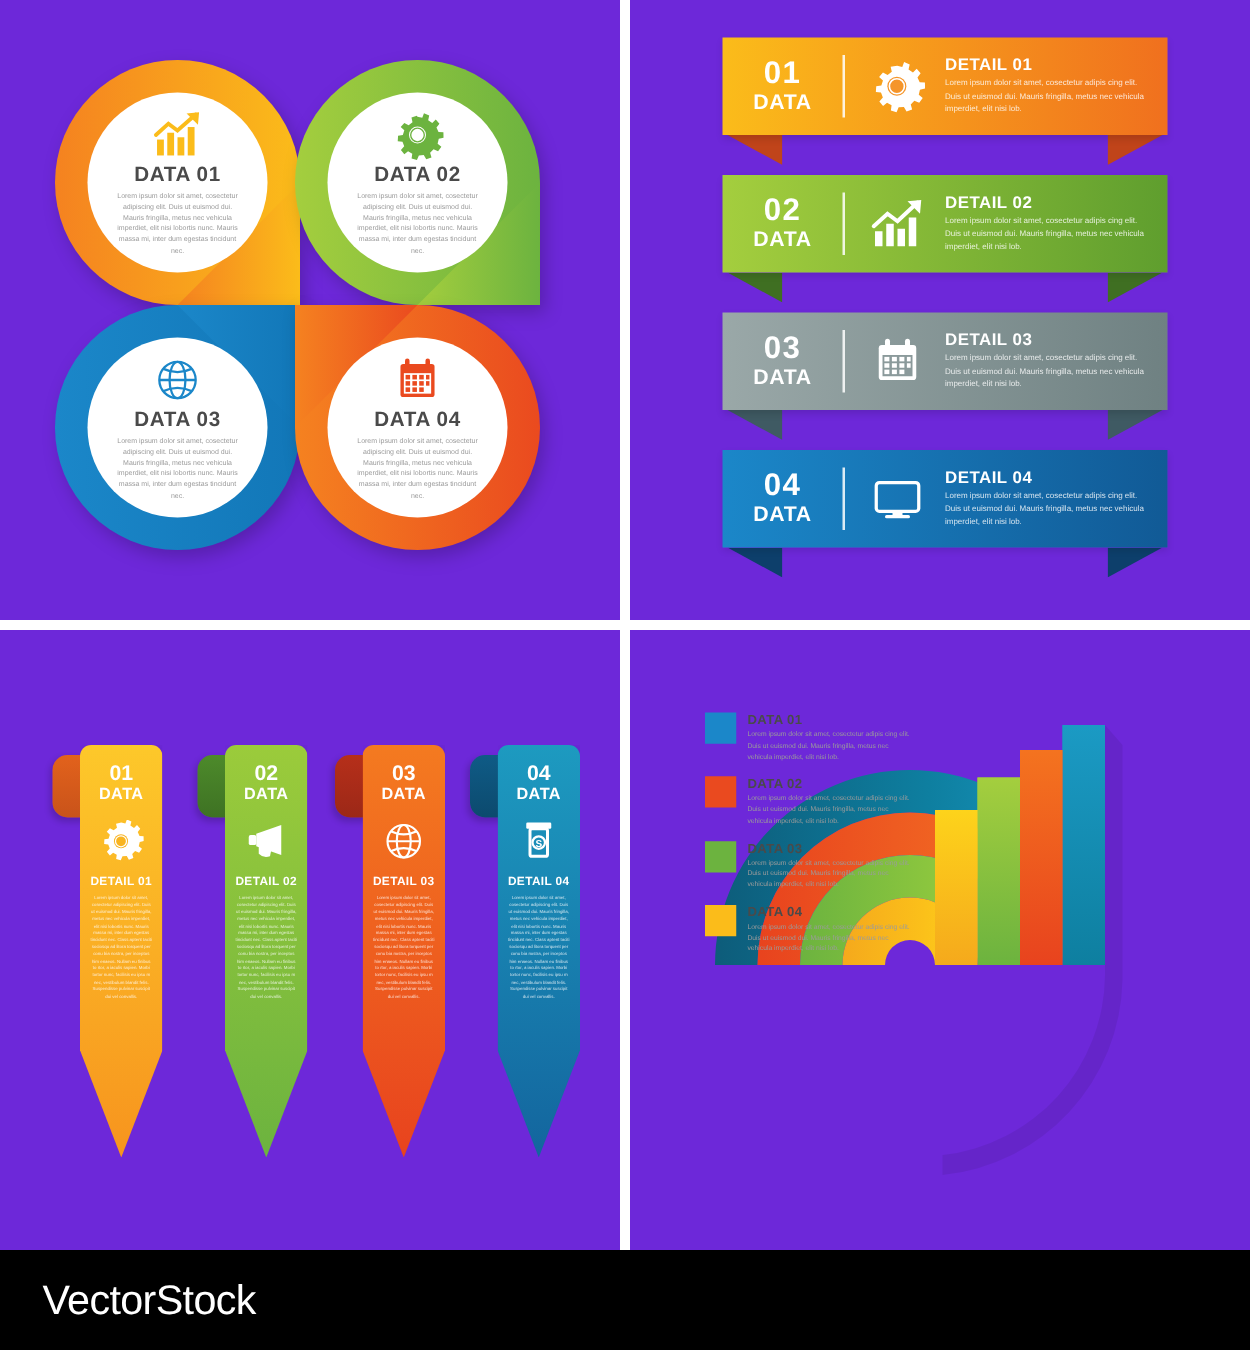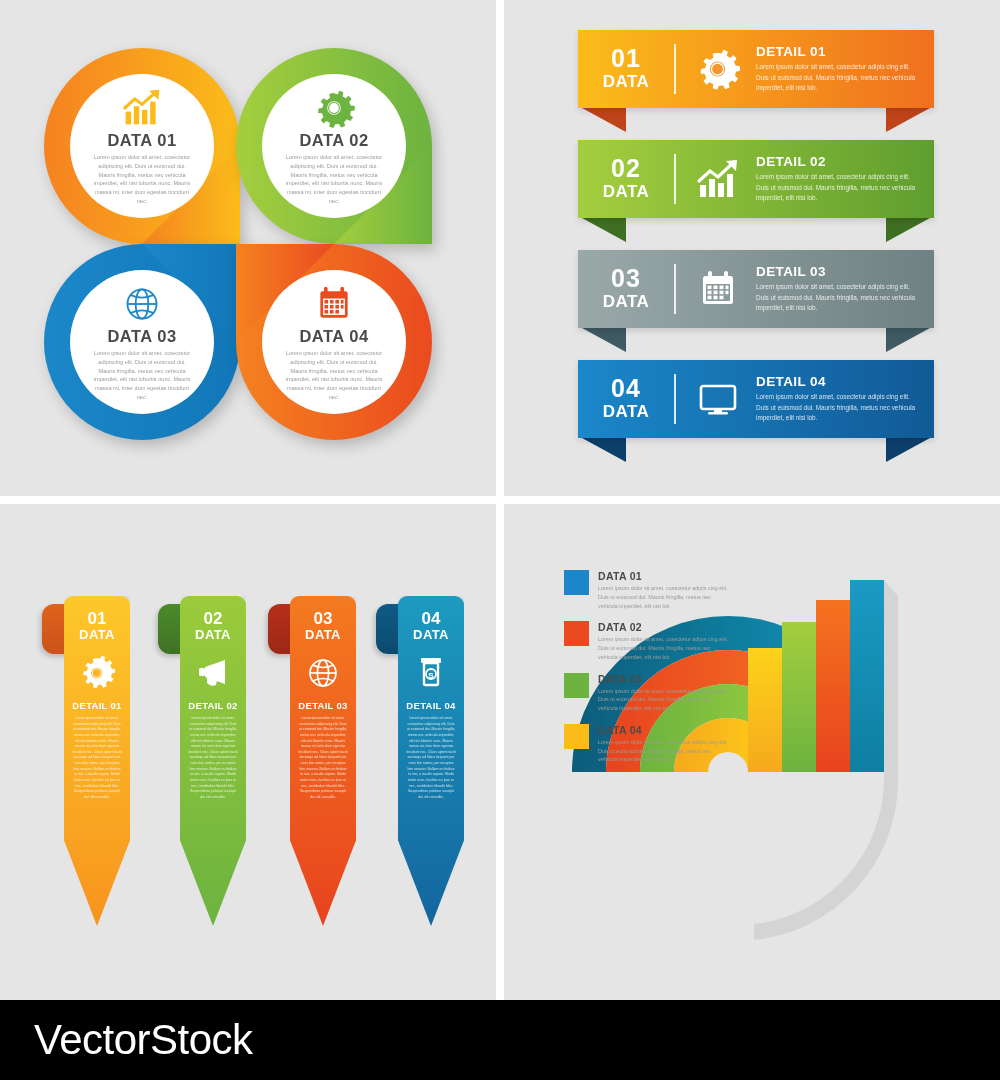--- a/index.html
+++ b/index.html
@@ -5,21 +5,21 @@
   * { box-sizing: border-box; margin: 0; padding: 0; }
   body {
     width: 1000px; height: 1080px;
     font-family: "Liberation Sans", sans-serif;
     background: #ffffff;
     overflow: hidden;
   }
   .stage { position: relative; width: 1000px; height: 1080px; background:#ffffff; }
 
   
-  .panel { position: absolute; background: #e5e5e5; overflow: hidden; }
+  .panel { position: absolute; background: #6d28d9; overflow: hidden; }
   #panel-petals  { left: 0;   top: 0;   width: 496px; height: 496px; }
   #panel-ribbons { left: 504px; top: 0; width: 496px; height: 496px; }
   #panel-arrows  { left: 0;   top: 504px; width: 496px; height: 496px; }
   #panel-curve   { left: 504px; top: 504px; width: 496px; height: 496px; }
 
   
   .petal {
     position: absolute; width: 196px; height: 196px;
     display: flex; align-items: center; justify-content: center;
     filter: drop-shadow(4px 6px 7px rgba(0,0,0,.20));
@@ -103,21 +103,21 @@
   .leg-row { display: flex; gap: 9px; margin-bottom: 11px; }
   .leg-sw { width: 25px; height: 25px; flex: none; }
   .leg-h { font-size: 10.5px; font-weight: bold; color: #4a4a4a; letter-spacing:.3px;}
   .leg-p { font-size: 5.4px; line-height: 1.62; color: #9b9b9b; margin-top: 2px; }
 
   .wm {
     position: absolute; left: 0; top: 1000px; width: 1000px; height: 80px;
     background: #000; color: #fff; display: flex; align-items: center;
     justify-content: space-between; padding: 0 34px;
   }
-  .wm .brand { font-size: 42px; letter-spacing: -.5px; }
+  .wm .brand { font-size: 33px; letter-spacing: -.5px; }
   .wm .url { font-size: 22px; }
 </style>
 </head>
 <body>
 
 <div class="stage">
 
   <div class="panel" id="panel-petals">
     <svg width="0" height="0" style="position:absolute">
       <defs>

